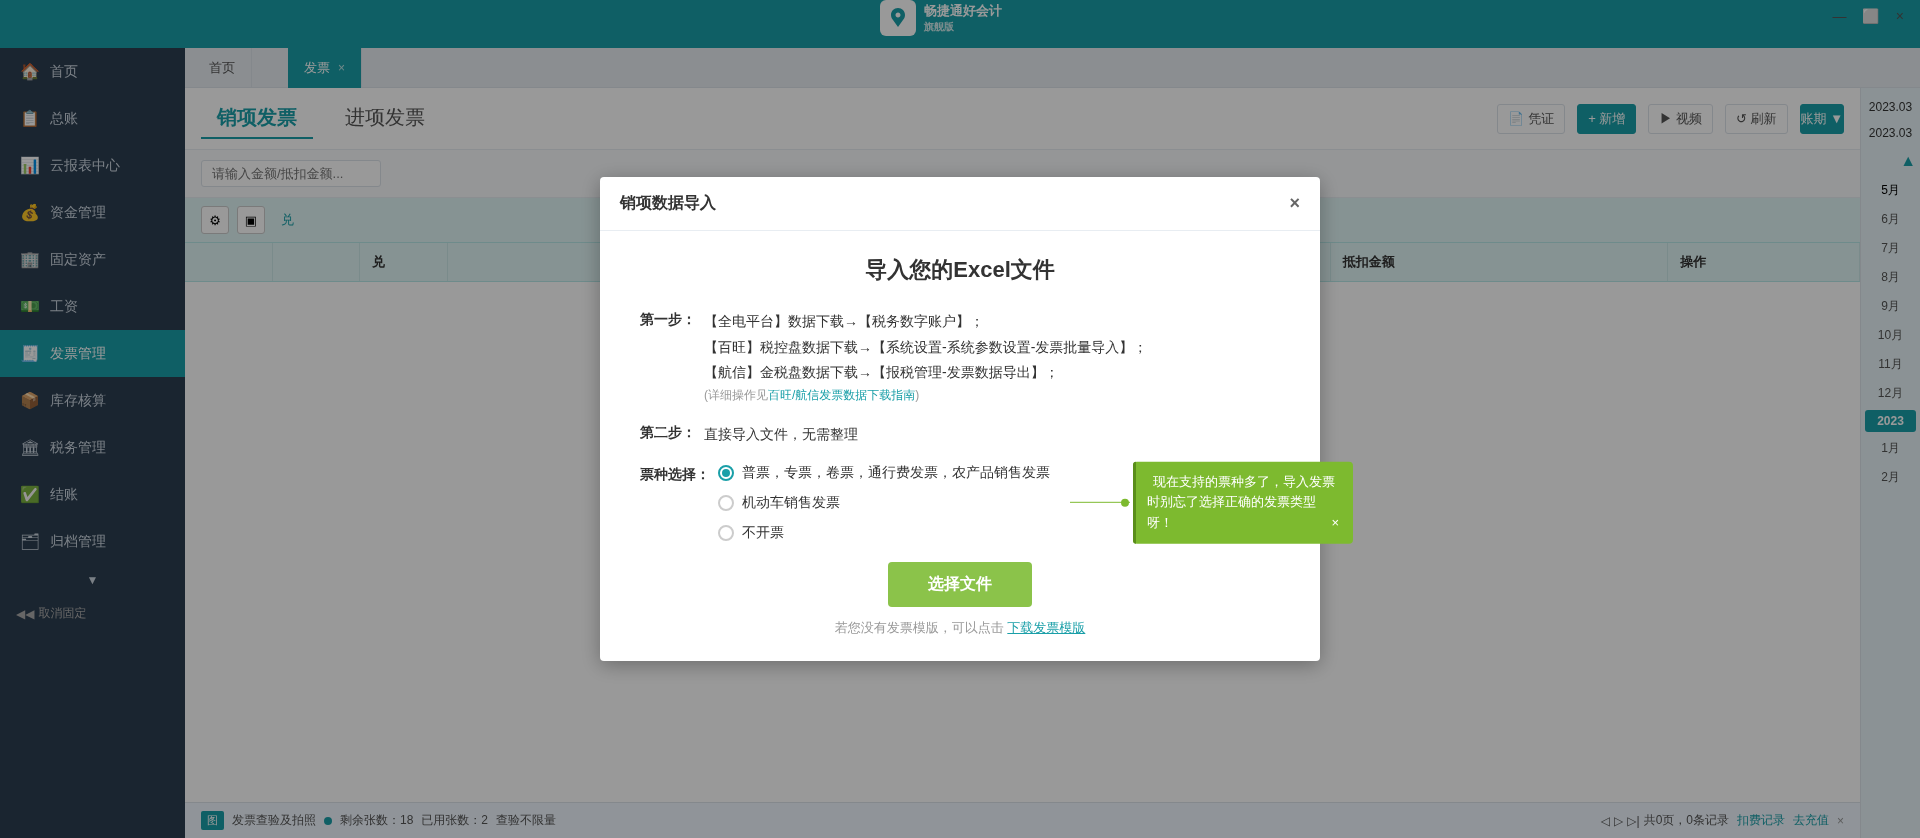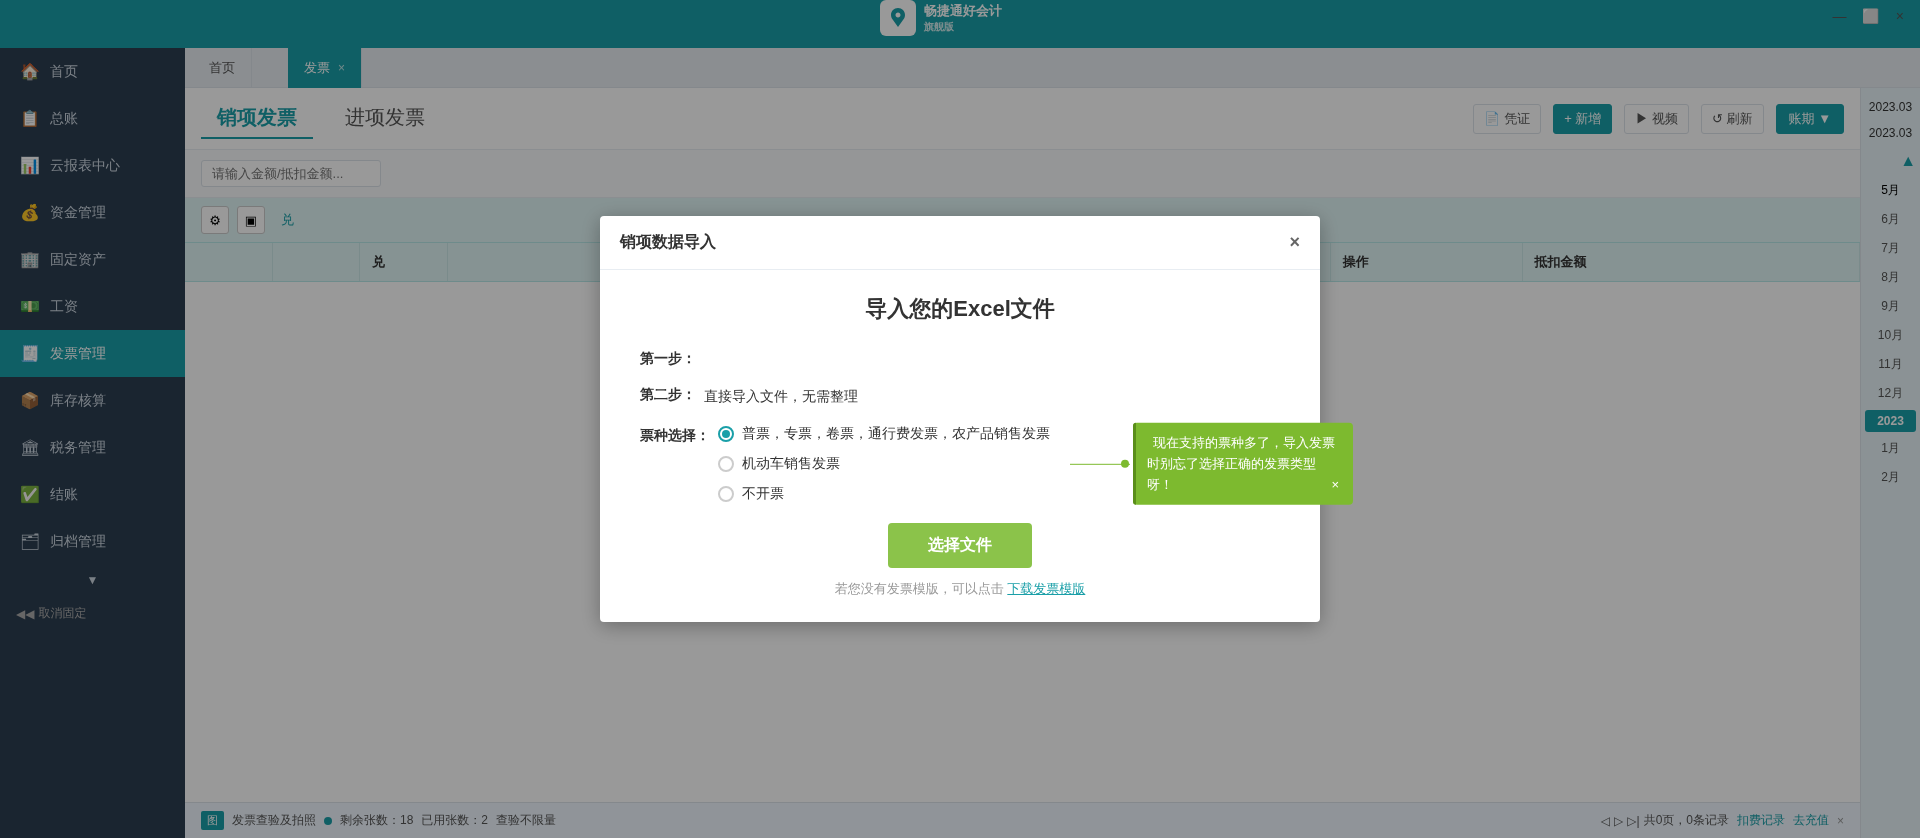--- a/index.html
+++ b/index.html
@@ -120,21 +120,21 @@
     }
     .invoice-tab.active { color: #1a9fa8; border-bottom-color: #1a9fa8; font-weight: bold; }
 
     .right-toolbar { margin-left: auto; display: flex; align-items: center; gap: 12px; }
     .toolbar-btn {
       display: flex; align-items: center; gap: 4px;
       padding: 5px 10px; border: 1px solid #dde3ea; border-radius: 3px;
       cursor: pointer; font-size: 13px; color: #555; background: white;
     }
     .toolbar-btn-primary { background: #1a9fa8; color: white; border-color: #1a9fa8; }
-    .toolbar-btn-period { background: #1a9fa8; color: white; border-color: #1a9fa8; padding: 5px 12px; }
+    .toolbar-btn-period { background: #1a9fa8; color: white; border-color: #1a9fa8; padding: 5px 0; }
 
     
     .filter-row {
       display: flex;
       align-items: center;
       padding: 10px 16px;
       gap: 10px;
       background: #f8fafc;
       border-bottom: 1px solid #e8edf2;
     }
@@ -413,22 +413,22 @@
           <div class="filter-btn">▣</div>
           <div style="margin-left:8px; font-size:13px; color:#1a9fa8; cursor:pointer;">兑</div>
         </div>
 
         <div class="table-header">
           <div class="th" style="flex:0.3;"></div>
           <div class="th" style="flex:0.3;"></div>
           <div class="th" style="flex:0.3;">兑</div>
           <div class="th" style="flex:2;"></div>
           <div class="th" style="flex:2;"></div>
+          <div class="th deduction">抵扣金额</div>
           <div class="th action">操作</div>
-          <div class="th deduction">抵扣金额</div>
         </div>
 
         <div style="flex:1; display:flex; align-items:center; justify-content:center; color:#999; font-size:14px;">
         </div>
 
         <div class="bottom-bar">
           <div class="bottom-bar-left">
             <span style="background:#1a9fa8; color:white; padding:2px 6px; border-radius:2px; font-size:11px;">图</span>
             <span>发票查验及拍照</span>
             <span style="background:#1a9fa8; border-radius:50%; width:8px; height:8px; display:inline-block;"></span>
@@ -477,20 +477,28 @@
   <div class="modal">
     <div class="modal-header">
       <span>销项数据导入</span>
       <span class="modal-close">×</span>
     </div>
     <div class="modal-body">
       <div class="modal-title">导入您的Excel文件</div>
 
       <div class="step-row">
         <div class="step-label">第一步：</div>
+        <div class="step-content">
+          <div>【全电平台】数据下载→【税务数字账户】；</div>
+          <div>【百旺】税控盘数据下载→【系统设置-系统参数设置-发票批量导入】；</div>
+          <div>【航信】金税盘数据下载→【报税管理-发票数据导出】；</div>
+          <div class="step-hint">
+            (详细操作见<a class="step-link" href="#">百旺/航信发票数据下载指南</a>)
+          </div>
+        </div>
       </div>
 
       <div class="step-row">
         <div class="step-label">第二步：</div>
         <div class="step-content">直接导入文件，无需整理</div>
       </div>
 
       <div class="step-row" style="align-items:flex-start;">
         <div class="step-label" style="white-space:nowrap;">票种选择：</div>
         <div class="radio-group" style="position:relative;">

